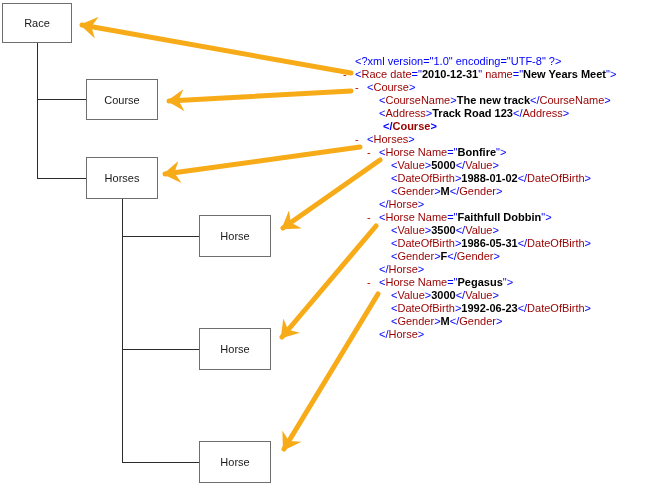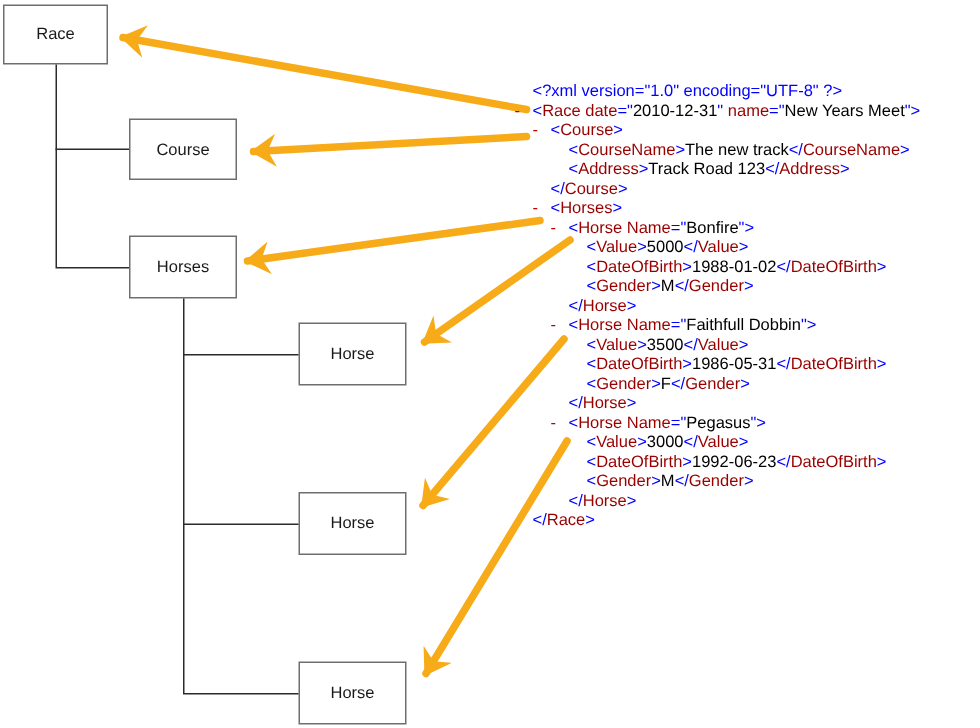--- a/index.html
+++ b/index.html
@@ -29,21 +29,21 @@
     left: 343px;
     top: 55px;
     font-size: 11px;
     color: #000;
   }
   .xline { position: relative; height: 13px; line-height: 13px; white-space: pre; }
   .xline .content { display: inline-block; }
   .xmarker { position: absolute; top: 0; font-weight: normal; }
   .seg-p { }
   .seg-t { }
-  .seg-v { font-weight: normal; margin-top: 25px; }
+  .seg-v { font-weight: bold; margin-top: 25px; }
 </style>
 </head>
 <body>
 
 <div id="canvas">
   <svg id="arrow-layer" width="653" height="485" viewBox="0 0 653 485">
       <defs>
         <marker id="ah" markerUnits="userSpaceOnUse" markerWidth="26" markerHeight="22" refX="15" refY="11" orient="auto">
           <path d="M0,0 L17,11 L0,22 L5.5,11 Z" fill="#F7AB18"></path>
         </marker>
@@ -83,32 +83,31 @@
       <div class="connector" style="left: 122px; top: 236px; width: 77px; height: 1px; background: rgb(43, 43, 43);"></div>
       <div class="connector" style="left: 122px; top: 349px; width: 77px; height: 1px; background: rgb(43, 43, 43);"></div>
       <div class="connector" style="left: 122px; top: 462px; width: 77px; height: 1px; background: rgb(43, 43, 43);"></div>
     </div>
   <div id="xml-view">
       <div class="xline" style="height: 13px; line-height: 13px;"><span class="content" style="margin-left: 12px;"><span class="seg-p" style="color: rgb(0, 0, 255);">&lt;?xml version="1.0" encoding="UTF-8" ?&gt;</span></span></div>
       <div class="xline" style="height: 13px; line-height: 13px;"><span class="xmarker" style="left: 0px; color: rgb(192, 0, 0);">-</span><span class="content" style="margin-left: 12px;"><span class="seg-p" style="color: rgb(0, 0, 255);">&lt;</span><span class="seg-t" style="color: rgb(153, 0, 0);">Race date</span><span class="seg-p" style="color: rgb(0, 0, 255);">="</span><span class="seg-v" style="color: rgb(0, 0, 0);">2010-12-31</span><span class="seg-p" style="color: rgb(0, 0, 255);">" </span><span class="seg-t" style="color: rgb(153, 0, 0);">name</span><span class="seg-p" style="color: rgb(0, 0, 255);">="</span><span class="seg-v" style="color: rgb(0, 0, 0);">New Years Meet</span><span class="seg-p" style="color: rgb(0, 0, 255);">"&gt;</span></span></div>
       <div class="xline" style="height: 13px; line-height: 13px;"><span class="xmarker" style="left: 12px; color: rgb(192, 0, 0);">-</span><span class="content" style="margin-left: 24px;"><span class="seg-p" style="color: rgb(0, 0, 255);">&lt;</span><span class="seg-t" style="color: rgb(153, 0, 0);">Course</span><span class="seg-p" style="color: rgb(0, 0, 255);">&gt;</span></span></div>
       <div class="xline" style="height: 13px; line-height: 13px;"><span class="content" style="margin-left: 36px;"><span class="seg-p" style="color: rgb(0, 0, 255);">&lt;</span><span class="seg-t" style="color: rgb(153, 0, 0);">CourseName</span><span class="seg-p" style="color: rgb(0, 0, 255);">&gt;</span><span class="seg-v" style="color: rgb(0, 0, 0);">The new track</span><span class="seg-p" style="color: rgb(0, 0, 255);">&lt;/</span><span class="seg-t" style="color: rgb(153, 0, 0);">CourseName</span><span class="seg-p" style="color: rgb(0, 0, 255);">&gt;</span></span></div>
       <div class="xline" style="height: 13px; line-height: 13px;"><span class="content" style="margin-left: 36px;"><span class="seg-p" style="color: rgb(0, 0, 255);">&lt;</span><span class="seg-t" style="color: rgb(153, 0, 0);">Address</span><span class="seg-p" style="color: rgb(0, 0, 255);">&gt;</span><span class="seg-v" style="color: rgb(0, 0, 0);">Track Road 123</span><span class="seg-p" style="color: rgb(0, 0, 255);">&lt;/</span><span class="seg-t" style="color: rgb(153, 0, 0);">Address</span><span class="seg-p" style="color: rgb(0, 0, 255);">&gt;</span></span></div>
-      <div class="xline" style="height: 13px; line-height: 13px;"><span class="content" style="margin-left: 24px;"><span class="seg-p" style="color: rgb(0, 0, 255);">&lt;/</span><span class="seg-t" style="color: rgb(153, 0, 0);">Course</span><span class="seg-p" style="color: rgb(0, 0, 255);">&gt;</span></span></div>
+      <div class="xline" style="height: 13px; line-height: 13px;"><span class="content" style="margin-left: 40px; font-weight: bold;"><span class="seg-p" style="color: rgb(0, 0, 255);">&lt;/</span><span class="seg-t" style="color: rgb(153, 0, 0);">Course</span><span class="seg-p" style="color: rgb(0, 0, 255);">&gt;</span></span></div>
       <div class="xline" style="height: 13px; line-height: 13px;"><span class="xmarker" style="left: 12px; color: rgb(192, 0, 0);">-</span><span class="content" style="margin-left: 24px;"><span class="seg-p" style="color: rgb(0, 0, 255);">&lt;</span><span class="seg-t" style="color: rgb(153, 0, 0);">Horses</span><span class="seg-p" style="color: rgb(0, 0, 255);">&gt;</span></span></div>
       <div class="xline" style="height: 13px; line-height: 13px;"><span class="xmarker" style="left: 24px; color: rgb(192, 0, 0);">-</span><span class="content" style="margin-left: 36px;"><span class="seg-p" style="color: rgb(0, 0, 255);">&lt;</span><span class="seg-t" style="color: rgb(153, 0, 0);">Horse Name</span><span class="seg-p" style="color: rgb(0, 0, 255);">="</span><span class="seg-v" style="color: rgb(0, 0, 0);">Bonfire</span><span class="seg-p" style="color: rgb(0, 0, 255);">"&gt;</span></span></div>
       <div class="xline" style="height: 13px; line-height: 13px;"><span class="content" style="margin-left: 48px;"><span class="seg-p" style="color: rgb(0, 0, 255);">&lt;</span><span class="seg-t" style="color: rgb(153, 0, 0);">Value</span><span class="seg-p" style="color: rgb(0, 0, 255);">&gt;</span><span class="seg-v" style="color: rgb(0, 0, 0);">5000</span><span class="seg-p" style="color: rgb(0, 0, 255);">&lt;/</span><span class="seg-t" style="color: rgb(153, 0, 0);">Value</span><span class="seg-p" style="color: rgb(0, 0, 255);">&gt;</span></span></div>
       <div class="xline" style="height: 13px; line-height: 13px;"><span class="content" style="margin-left: 48px;"><span class="seg-p" style="color: rgb(0, 0, 255);">&lt;</span><span class="seg-t" style="color: rgb(153, 0, 0);">DateOfBirth</span><span class="seg-p" style="color: rgb(0, 0, 255);">&gt;</span><span class="seg-v" style="color: rgb(0, 0, 0);">1988-01-02</span><span class="seg-p" style="color: rgb(0, 0, 255);">&lt;/</span><span class="seg-t" style="color: rgb(153, 0, 0);">DateOfBirth</span><span class="seg-p" style="color: rgb(0, 0, 255);">&gt;</span></span></div>
       <div class="xline" style="height: 13px; line-height: 13px;"><span class="content" style="margin-left: 48px;"><span class="seg-p" style="color: rgb(0, 0, 255);">&lt;</span><span class="seg-t" style="color: rgb(153, 0, 0);">Gender</span><span class="seg-p" style="color: rgb(0, 0, 255);">&gt;</span><span class="seg-v" style="color: rgb(0, 0, 0);">M</span><span class="seg-p" style="color: rgb(0, 0, 255);">&lt;/</span><span class="seg-t" style="color: rgb(153, 0, 0);">Gender</span><span class="seg-p" style="color: rgb(0, 0, 255);">&gt;</span></span></div>
       <div class="xline" style="height: 13px; line-height: 13px;"><span class="content" style="margin-left: 36px;"><span class="seg-p" style="color: rgb(0, 0, 255);">&lt;/</span><span class="seg-t" style="color: rgb(153, 0, 0);">Horse</span><span class="seg-p" style="color: rgb(0, 0, 255);">&gt;</span></span></div>
       <div class="xline" style="height: 13px; line-height: 13px;"><span class="xmarker" style="left: 24px; color: rgb(192, 0, 0);">-</span><span class="content" style="margin-left: 36px;"><span class="seg-p" style="color: rgb(0, 0, 255);">&lt;</span><span class="seg-t" style="color: rgb(153, 0, 0);">Horse Name</span><span class="seg-p" style="color: rgb(0, 0, 255);">="</span><span class="seg-v" style="color: rgb(0, 0, 0);">Faithfull Dobbin</span><span class="seg-p" style="color: rgb(0, 0, 255);">"&gt;</span></span></div>
       <div class="xline" style="height: 13px; line-height: 13px;"><span class="content" style="margin-left: 48px;"><span class="seg-p" style="color: rgb(0, 0, 255);">&lt;</span><span class="seg-t" style="color: rgb(153, 0, 0);">Value</span><span class="seg-p" style="color: rgb(0, 0, 255);">&gt;</span><span class="seg-v" style="color: rgb(0, 0, 0);">3500</span><span class="seg-p" style="color: rgb(0, 0, 255);">&lt;/</span><span class="seg-t" style="color: rgb(153, 0, 0);">Value</span><span class="seg-p" style="color: rgb(0, 0, 255);">&gt;</span></span></div>
       <div class="xline" style="height: 13px; line-height: 13px;"><span class="content" style="margin-left: 48px;"><span class="seg-p" style="color: rgb(0, 0, 255);">&lt;</span><span class="seg-t" style="color: rgb(153, 0, 0);">DateOfBirth</span><span class="seg-p" style="color: rgb(0, 0, 255);">&gt;</span><span class="seg-v" style="color: rgb(0, 0, 0);">1986-05-31</span><span class="seg-p" style="color: rgb(0, 0, 255);">&lt;/</span><span class="seg-t" style="color: rgb(153, 0, 0);">DateOfBirth</span><span class="seg-p" style="color: rgb(0, 0, 255);">&gt;</span></span></div>
       <div class="xline" style="height: 13px; line-height: 13px;"><span class="content" style="margin-left: 48px;"><span class="seg-p" style="color: rgb(0, 0, 255);">&lt;</span><span class="seg-t" style="color: rgb(153, 0, 0);">Gender</span><span class="seg-p" style="color: rgb(0, 0, 255);">&gt;</span><span class="seg-v" style="color: rgb(0, 0, 0);">F</span><span class="seg-p" style="color: rgb(0, 0, 255);">&lt;/</span><span class="seg-t" style="color: rgb(153, 0, 0);">Gender</span><span class="seg-p" style="color: rgb(0, 0, 255);">&gt;</span></span></div>
       <div class="xline" style="height: 13px; line-height: 13px;"><span class="content" style="margin-left: 36px;"><span class="seg-p" style="color: rgb(0, 0, 255);">&lt;/</span><span class="seg-t" style="color: rgb(153, 0, 0);">Horse</span><span class="seg-p" style="color: rgb(0, 0, 255);">&gt;</span></span></div>
       <div class="xline" style="height: 13px; line-height: 13px;"><span class="xmarker" style="left: 24px; color: rgb(192, 0, 0);">-</span><span class="content" style="margin-left: 36px;"><span class="seg-p" style="color: rgb(0, 0, 255);">&lt;</span><span class="seg-t" style="color: rgb(153, 0, 0);">Horse Name</span><span class="seg-p" style="color: rgb(0, 0, 255);">="</span><span class="seg-v" style="color: rgb(0, 0, 0);">Pegasus</span><span class="seg-p" style="color: rgb(0, 0, 255);">"&gt;</span></span></div>
       <div class="xline" style="height: 13px; line-height: 13px;"><span class="content" style="margin-left: 48px;"><span class="seg-p" style="color: rgb(0, 0, 255);">&lt;</span><span class="seg-t" style="color: rgb(153, 0, 0);">Value</span><span class="seg-p" style="color: rgb(0, 0, 255);">&gt;</span><span class="seg-v" style="color: rgb(0, 0, 0);">3000</span><span class="seg-p" style="color: rgb(0, 0, 255);">&lt;/</span><span class="seg-t" style="color: rgb(153, 0, 0);">Value</span><span class="seg-p" style="color: rgb(0, 0, 255);">&gt;</span></span></div>
       <div class="xline" style="height: 13px; line-height: 13px;"><span class="content" style="margin-left: 48px;"><span class="seg-p" style="color: rgb(0, 0, 255);">&lt;</span><span class="seg-t" style="color: rgb(153, 0, 0);">DateOfBirth</span><span class="seg-p" style="color: rgb(0, 0, 255);">&gt;</span><span class="seg-v" style="color: rgb(0, 0, 0);">1992-06-23</span><span class="seg-p" style="color: rgb(0, 0, 255);">&lt;/</span><span class="seg-t" style="color: rgb(153, 0, 0);">DateOfBirth</span><span class="seg-p" style="color: rgb(0, 0, 255);">&gt;</span></span></div>
       <div class="xline" style="height: 13px; line-height: 13px;"><span class="content" style="margin-left: 48px;"><span class="seg-p" style="color: rgb(0, 0, 255);">&lt;</span><span class="seg-t" style="color: rgb(153, 0, 0);">Gender</span><span class="seg-p" style="color: rgb(0, 0, 255);">&gt;</span><span class="seg-v" style="color: rgb(0, 0, 0);">M</span><span class="seg-p" style="color: rgb(0, 0, 255);">&lt;/</span><span class="seg-t" style="color: rgb(153, 0, 0);">Gender</span><span class="seg-p" style="color: rgb(0, 0, 255);">&gt;</span></span></div>
       <div class="xline" style="height: 13px; line-height: 13px;"><span class="content" style="margin-left: 36px;"><span class="seg-p" style="color: rgb(0, 0, 255);">&lt;/</span><span class="seg-t" style="color: rgb(153, 0, 0);">Horse</span><span class="seg-p" style="color: rgb(0, 0, 255);">&gt;</span></span></div>
-      <div class="xline" style="height: 13px; line-height: 13px;"><span class="content" style="margin-left: 12px;"><span class="seg-p" style="color: rgb(0, 0, 255);">&lt;/</span><span class="seg-t" style="color: rgb(153, 0, 0);">Race</span><span class="seg-p" style="color: rgb(0, 0, 255);">&gt;</span></span></div>
     </div>
 </div>
 
 </body></html>

